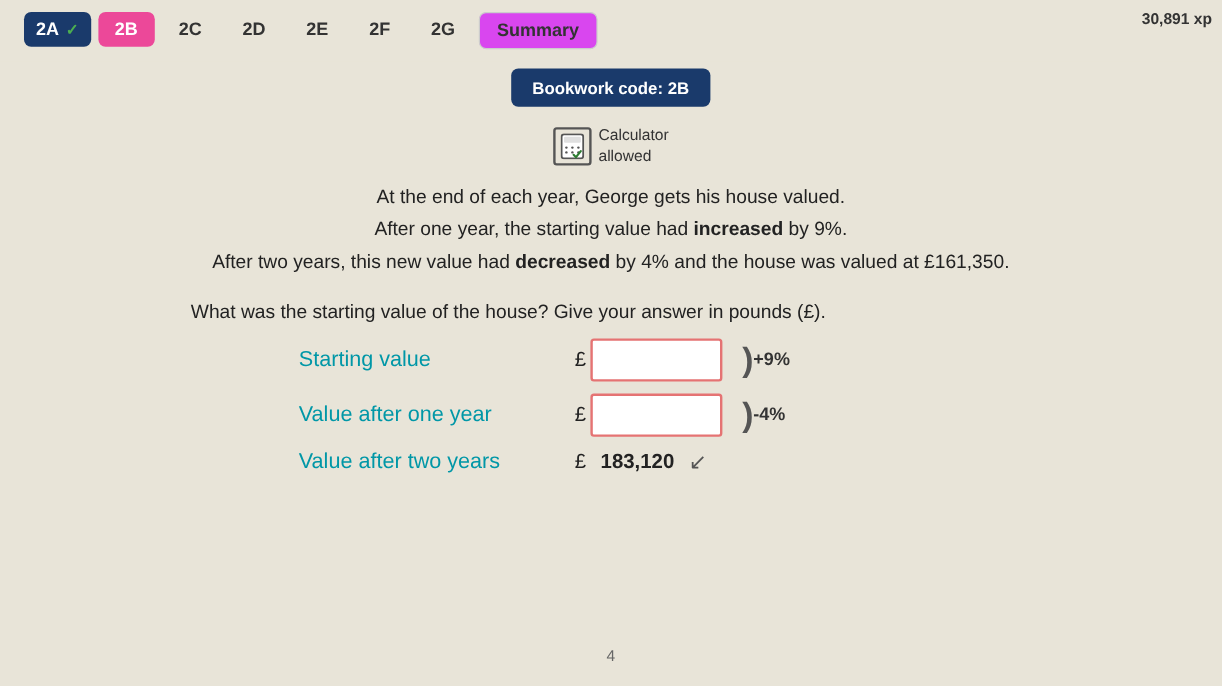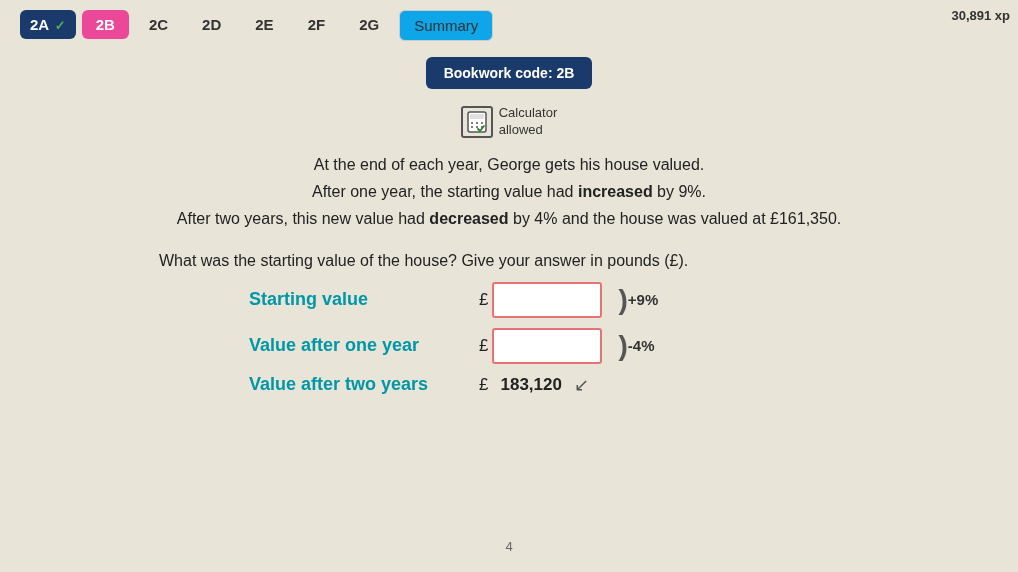--- a/index.html
+++ b/index.html
@@ -39,24 +39,24 @@
       border-radius: 6px;
       padding: 6px 10px;
     }
 
     .nav-tab.active {
       background-color: #ec4899;
       color: white;
     }
 
     .nav-tab.summary {
-      background-color: #0ea5e9;
+      background-color: #d946ef;
       color: #333;
       border: 1px solid #ccc;
-      font-weight: 400;
+      font-weight: 700;
     }
 
     .check-mark {
       color: #4caf50;
       font-size: 13px;
       margin-left: 2px;
     }
 
     .score-badge {
       position: absolute;
@@ -139,21 +139,21 @@
 
     .answer-row {
       display: flex;
       align-items: center;
       gap: 10px;
       width: 100%;
     }
 
     .row-label {
       font-size: 18px;
-      font-weight: 700;
+      font-weight: 400;
       color: #0097a7;
       width: 220px;
       text-align: left;
     }
 
     .row-value {
       display: flex;
       align-items: center;
       gap: 4px;
       font-size: 17px;

